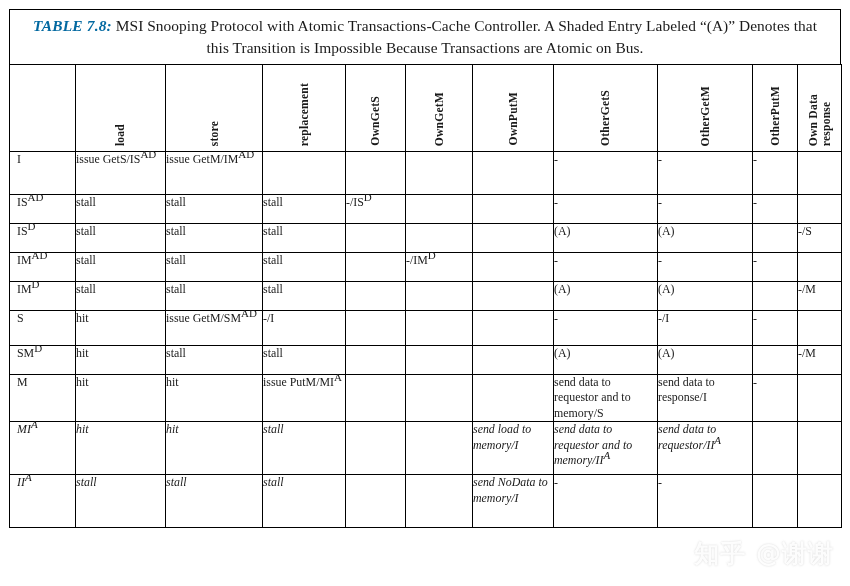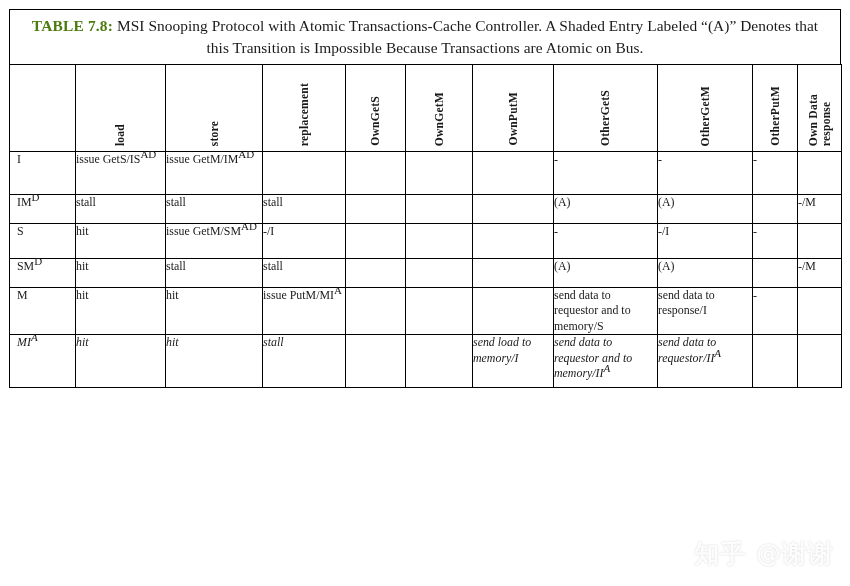--- a/index.html
+++ b/index.html
@@ -41,23 +41,24 @@
   }
   .caption-text {
     text-align: center;
     font-size: 15.4px;
     line-height: 1.42;
     padding: 0 14px;
     letter-spacing: 0.05px;
   }
   .caption-label {
     font-weight: bold;
-    color: #4d7c0f;
+    color: #0369a1;
     font-size: 15.4px;
     letter-spacing: 0.2px;
+    font-style: italic;
   }
 
   
   table.msi {
     position: absolute;
     left: 9px;
     top: 64px;
     width: 832px;
     border-collapse: collapse;
     table-layout: fixed;
@@ -227,20 +228,59 @@
           <td class="shaded"></td>
           <td class="shaded"></td>
           <td class="shaded"></td>
           <td class="shaded"></td>
           <td>-</td>
           <td>-</td>
           <td>-</td>
           <td class="shaded"></td>
         </tr>
         <tr class="r-short">
+          <td class="state">IS<sup>AD</sup></td>
+          <td>stall</td>
+          <td>stall</td>
+          <td>stall</td>
+          <td>-/IS<sup>D</sup></td>
+          <td class="shaded"></td>
+          <td class="shaded"></td>
+          <td>-</td>
+          <td>-</td>
+          <td>-</td>
+          <td class="shaded"></td>
+        </tr>
+        <tr class="r-short">
+          <td class="state">IS<sup>D</sup></td>
+          <td>stall</td>
+          <td>stall</td>
+          <td>stall</td>
+          <td class="shaded"></td>
+          <td class="shaded"></td>
+          <td class="shaded"></td>
+          <td class="shaded">(A)</td>
+          <td class="shaded">(A)</td>
+          <td class="shaded"></td>
+          <td>-/S</td>
+        </tr>
+        <tr class="r-short">
+          <td class="state">IM<sup>AD</sup></td>
+          <td>stall</td>
+          <td>stall</td>
+          <td>stall</td>
+          <td class="shaded"></td>
+          <td>-/IM<sup>D</sup></td>
+          <td class="shaded"></td>
+          <td>-</td>
+          <td>-</td>
+          <td>-</td>
+          <td class="shaded"></td>
+        </tr>
+        <tr class="r-short">
           <td class="state">IM<sup>D</sup></td>
           <td>stall</td>
           <td>stall</td>
           <td>stall</td>
           <td class="shaded"></td>
           <td class="shaded"></td>
           <td class="shaded"></td>
           <td class="shaded">(A)</td>
           <td class="shaded">(A)</td>
           <td class="shaded"></td>
@@ -291,18 +331,31 @@
           <td>hit</td>
           <td>stall</td>
           <td class="shaded"></td>
           <td class="shaded"></td>
           <td>send load to memory/I</td>
           <td>send data to requestor and to memory/II<sup>A</sup></td>
           <td>send data to requestor/II<sup>A</sup></td>
           <td class="shaded"></td>
           <td class="shaded"></td>
         </tr>
+        <tr class="r-xtall">
+          <td class="state">II<sup>A</sup></td>
+          <td>stall</td>
+          <td>stall</td>
+          <td>stall</td>
+          <td class="shaded"></td>
+          <td class="shaded"></td>
+          <td>send NoData to memory/I</td>
+          <td>-</td>
+          <td>-</td>
+          <td class="shaded"></td>
+          <td class="shaded"></td>
+        </tr>
       </tbody>
   </table>
 
   <div class="watermark">知乎 @谢谢</div>
 
 </div>
 
 </body></html>

